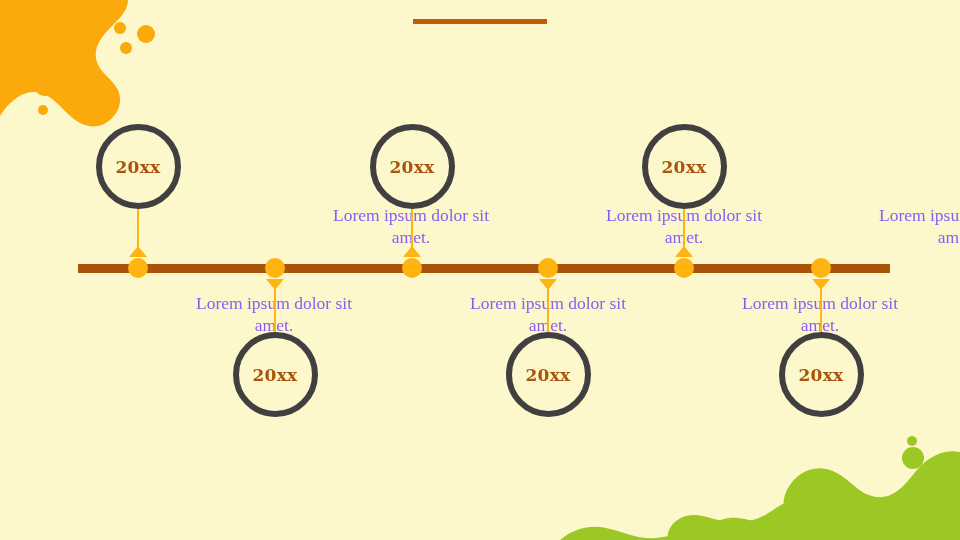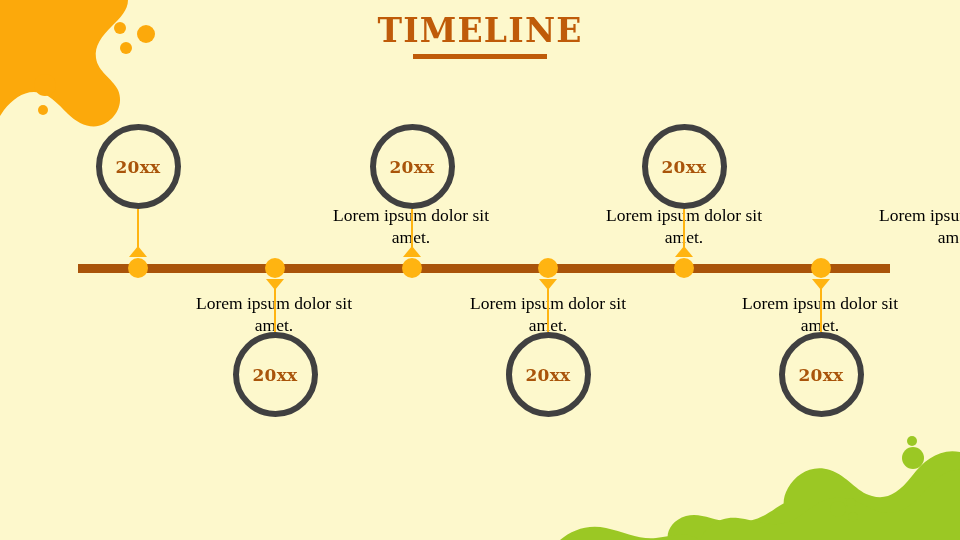--- a/index.html
+++ b/index.html
@@ -118,21 +118,21 @@
     letter-spacing: 0.3px;
   }
   .caption {
     position: absolute;
     width: 168px;
     margin-left: -84px;
     text-align: center;
     font-family: "Liberation Serif", serif;
     font-size: 17.5px;
     line-height: 1.28;
-    color: #000000;
+    color: #8b5cf6;
   }
 </style>
 </head>
 <body>
 
 <div id="slide">
 
   <svg class="deco-layer" viewBox="0 0 960 540" preserveAspectRatio="none" aria-hidden="true">
 
     <path fill="#FCA90B" d="M0,0 L128,0 C128,10 120,18 112,26 C102,36 94,46 96,58
@@ -161,21 +161,20 @@
              C624,532 640,540 656,538 C672,536 686,530 700,540 Z"></path>
 
     <circle cx="912" cy="441" r="5" fill="#9BC824"></circle>
     <circle cx="913" cy="458" r="11" fill="#9BC824"></circle>
     <circle cx="838" cy="509" r="8" fill="#9BC824"></circle>
     <circle cx="851" cy="503" r="5" fill="#9BC824"></circle>
     <circle cx="853" cy="517" r="5" fill="#9BC824"></circle>
   </svg>
 
   <div id="title-block">
-    <span id="page-title">TIMELINE</span>
     <span id="title-underline"></span>
   </div>
 
   <div id="timeline-bar"></div>
 
   <div id="events-layer">
       <div class="event-dot" style="left: 138px; top: 268px;"></div>
       <div class="pointer-up" style="left: 138px; top: 246px;"></div>
       <div class="year-circle" style="left: 138px; top: 124px;">
         <span class="year-label">20xx</span>

